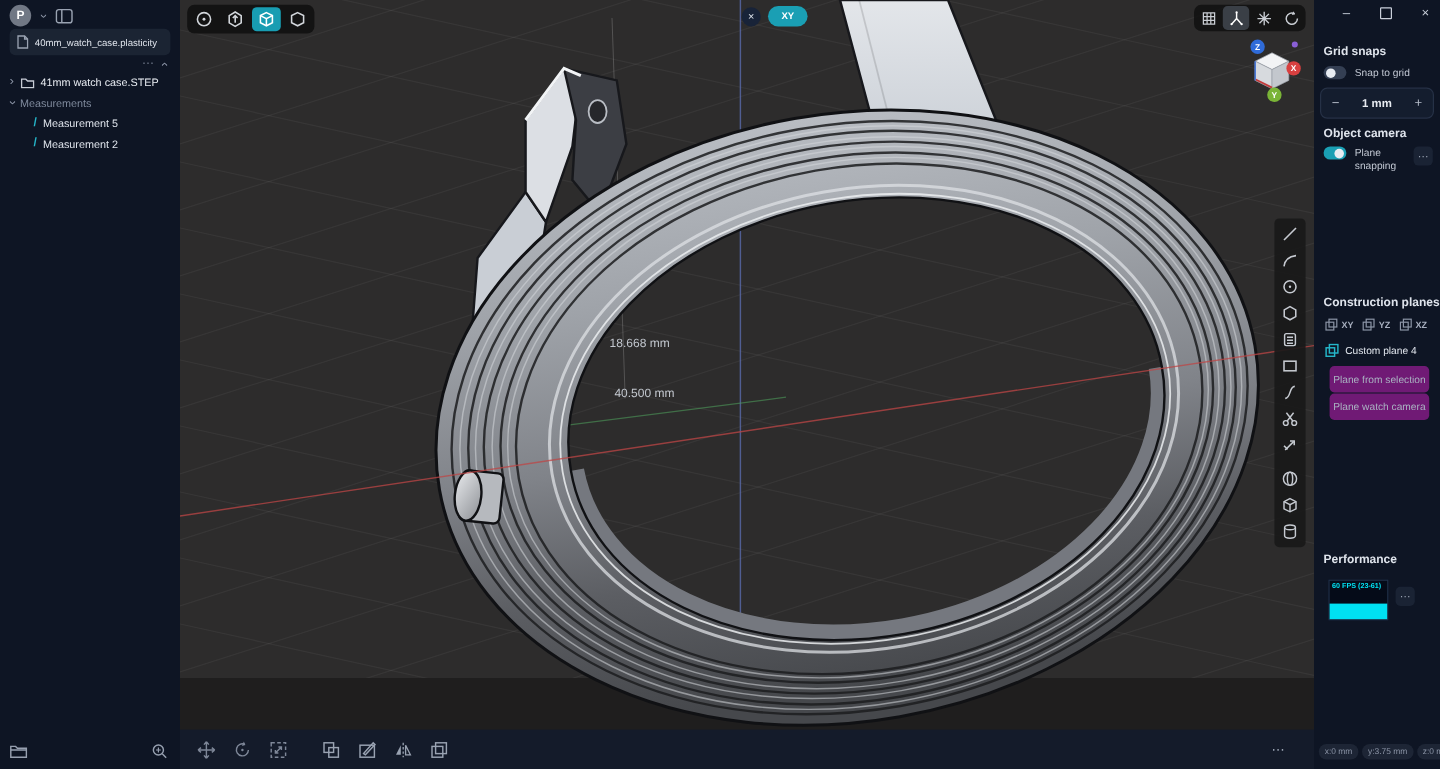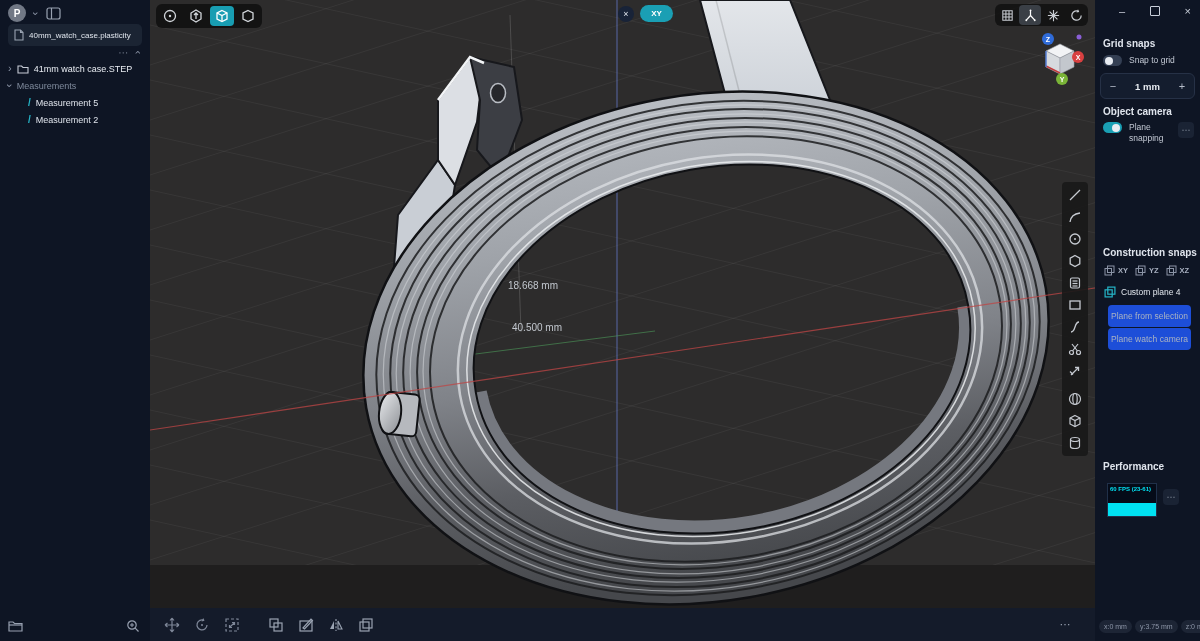--- a/index.html
+++ b/index.html
@@ -71,21 +71,21 @@
   .toggle.on .knob{left:auto;right:2px;}
   .tog-row{display:flex;align-items:flex-start;gap:7px;font-size:8.5px;color:#c3c9d4;}
   .stepper{position:absolute;left:5px;right:5px;height:24px;background:#141d2e;border:1px solid #263146;
            border-radius:6px;display:flex;align-items:center;}
   .step-btn{width:24px;text-align:center;color:#b6bdca;font-size:11px;}
   .step-val{flex:1;text-align:center;font-size:9.5px;color:#e6eaf0;font-weight:bold;}
   .more-btn{width:16px;height:16px;border-radius:4px;background:#1a2334;color:#9aa3b2;font-size:9px;
             display:flex;align-items:center;justify-content:center;flex:none;}
   .planes-row{display:flex;gap:7px;align-items:center;}
   .plane-it{display:flex;align-items:center;gap:3px;font-size:7.5px;font-weight:bold;color:#a7afbf;}
-  .rp-btn{position:absolute;left:13px;right:9px;height:22px;background:#1d4ed8;border-radius:4px;
+  .rp-btn{position:absolute;left:13px;right:9px;height:22px;background:#701a75;border-radius:4px;
           color:#aab3c2;font-size:8.5px;display:flex;align-items:center;justify-content:center;}
   .fps-box{position:absolute;left:12px;width:50px;height:34px;background:#050b18;border:1px solid #203049;
            box-sizing:border-box;}
   .fps-label{color:#00e1f2;font-size:6px;font-weight:bold;padding:2px 2px 0 2px;white-space:nowrap;}
   .fps-bar{position:absolute;left:0;right:0;bottom:0;height:13px;background:#00e1f2;}
   .coords{position:absolute;left:4px;bottom:8px;display:flex;gap:3px;}
   .coord-pill{background:#1d2535;border-radius:8px;color:#8d96a8;font-size:7px;padding:3px 5px;white-space:nowrap;}
 </style>
 </head>
 <body>
@@ -495,21 +495,21 @@
 
     <div class="abs sec-title" style="top:106px;left:8px;">Object camera</div>
     <div class="abs tog-row" style="top:122px;left:8px;right:6px;">
       <div class="toggle on">
           <div class="knob"></div>
         </div>
       <span style="width:44px;line-height:1.25;">Plane snapping</span>
       <div class="more-btn">⋯</div>
     </div>
 
-    <div class="abs sec-title" style="top:247px;left:8px;">Construction snaps</div>
+    <div class="abs sec-title" style="top:247px;left:8px;">Construction planes</div>
     <div class="abs planes-row" style="top:265px;left:9px;">
       <div class="plane-it">
         <svg width="11" height="11" viewBox="0 0 11 11" fill="none" stroke="#8b94a6" stroke-width="1">
             <rect x="1" y="3.5" width="6.5" height="6.5"></rect>
             <rect x="3.5" y="1" width="6.5" height="6.5"></rect>
           </svg>
         <span>XY</span>
       </div>
       <div class="plane-it">
         <svg width="11" height="11" viewBox="0 0 11 11" fill="none" stroke="#8b94a6" stroke-width="1">

